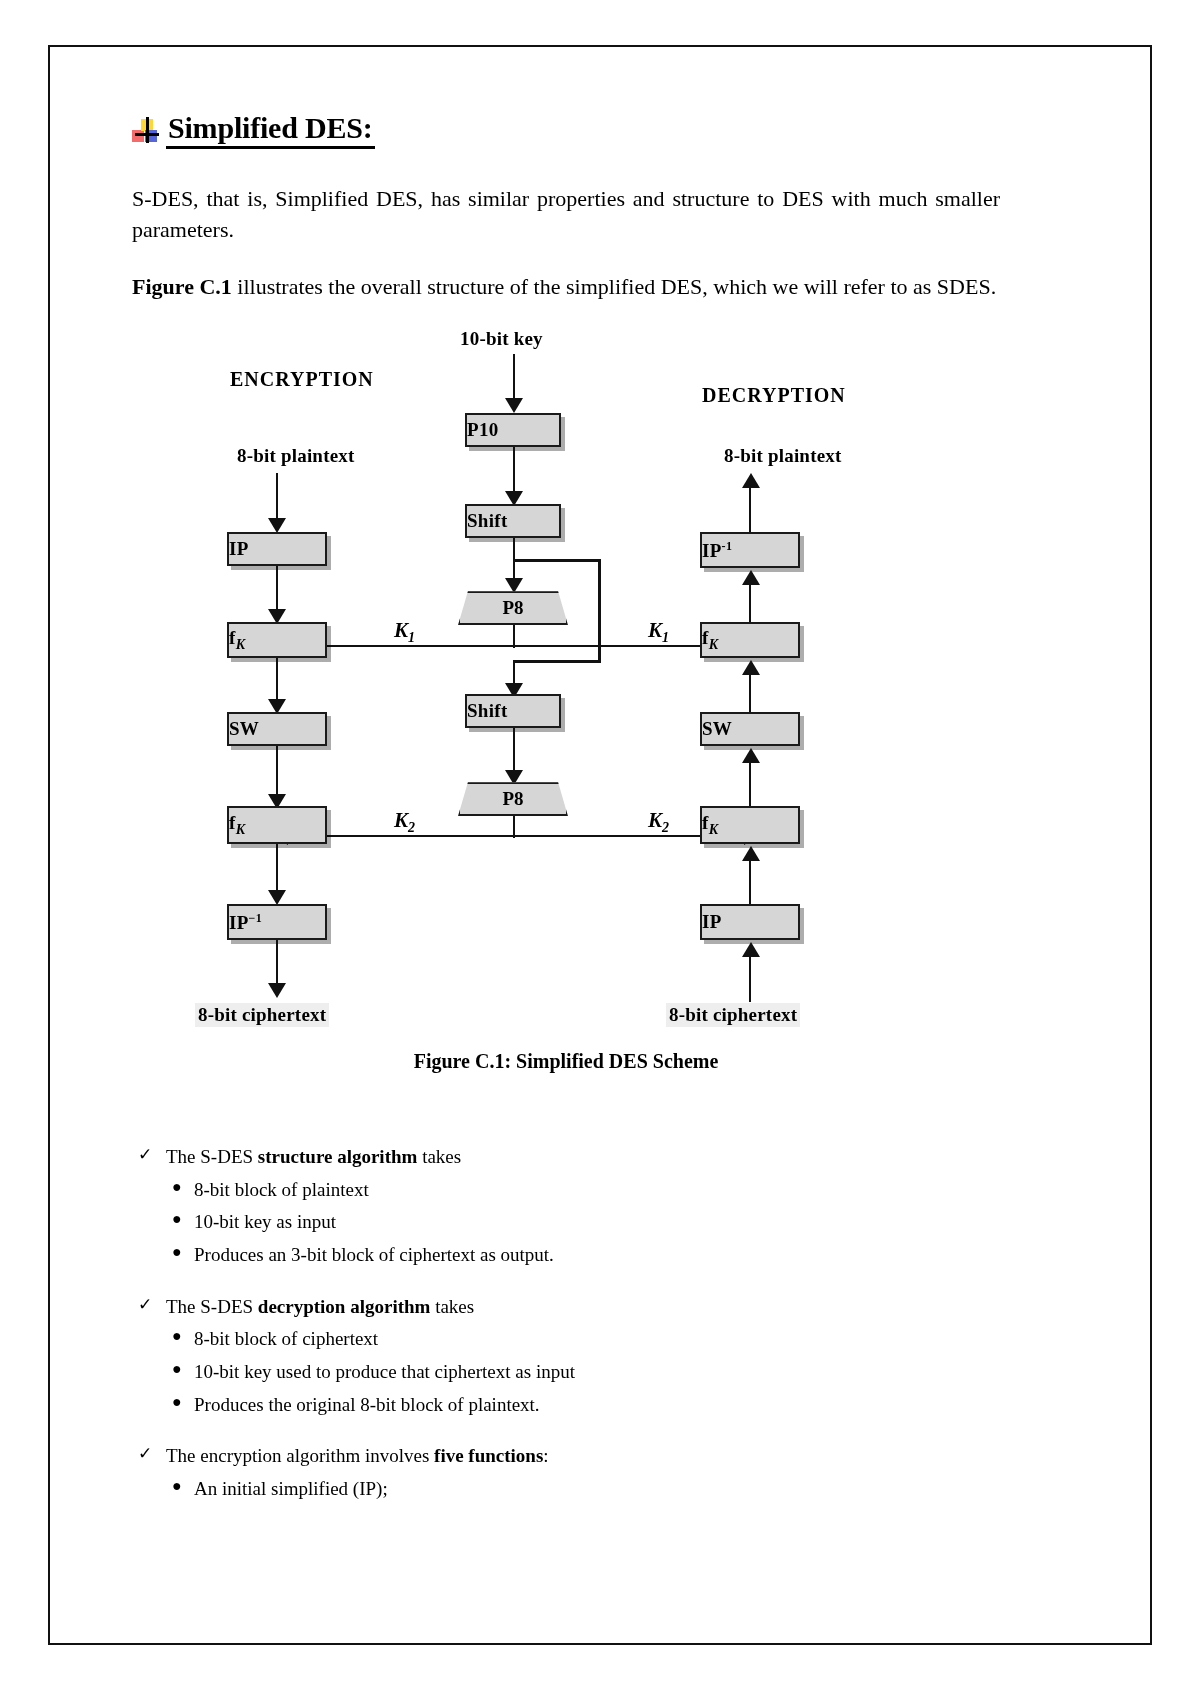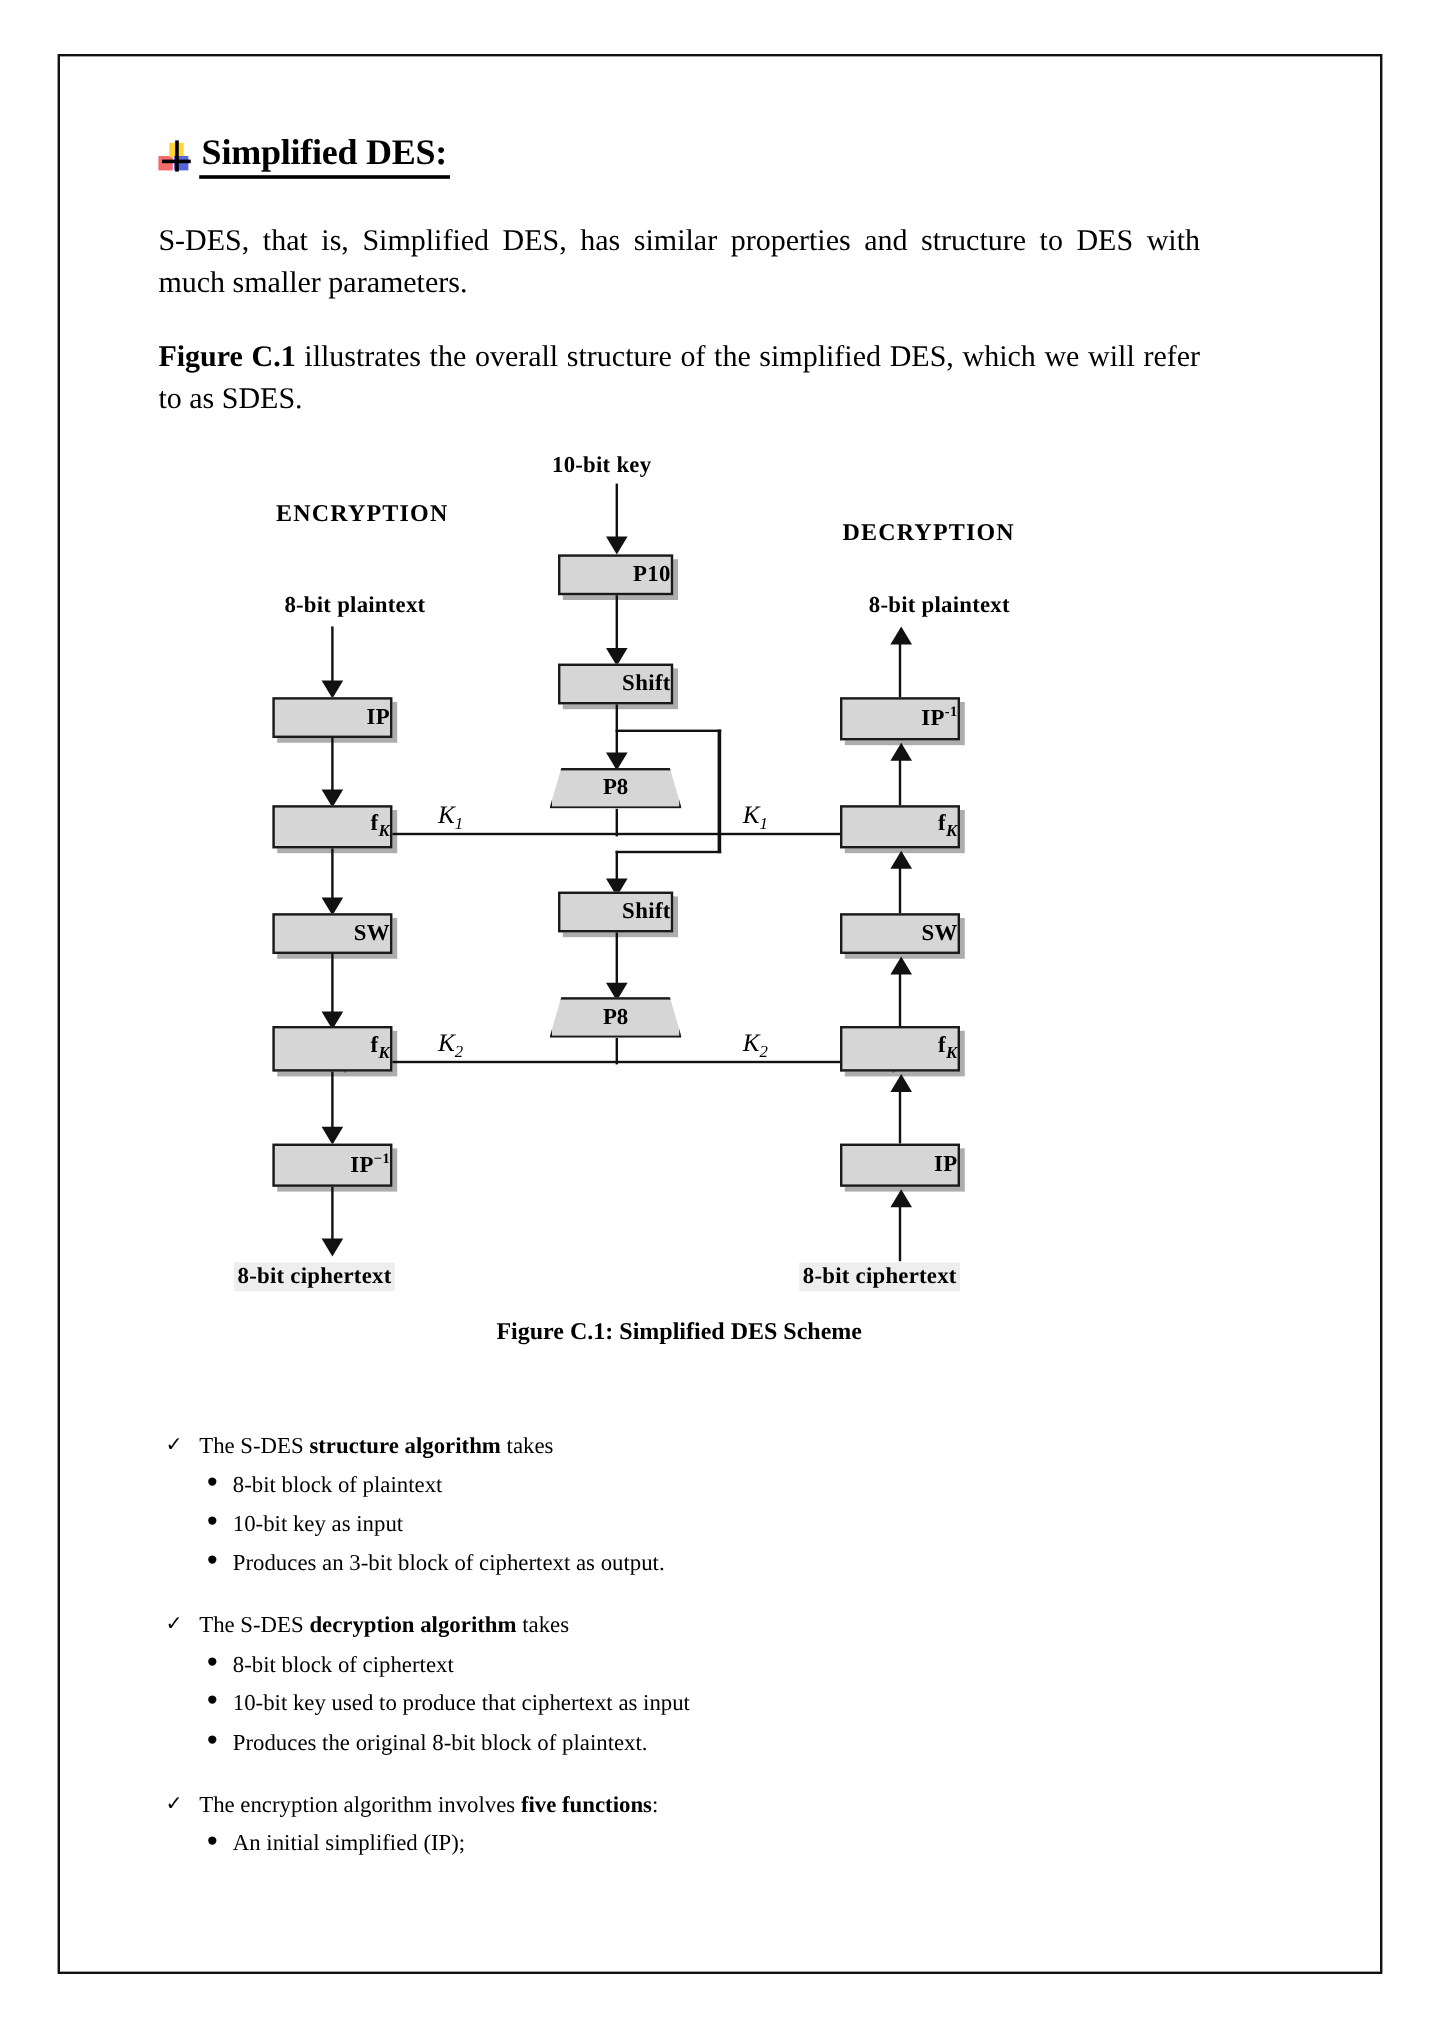--- a/index.html
+++ b/index.html
@@ -68,21 +68,21 @@
     margin: 0;
     padding: 0 2px 2px 2px;
     border-bottom: 3px solid #000;
     display: inline-block;
     line-height: 1.05;
     letter-spacing: -0.2px;
   }
 
   
   p.body-text {
-    font-size: 25px;
+    font-size: 22px;
     line-height: 1.42;
     margin: 0 0 26px 0;
     text-align: justify;
   }
   p.body-text b { font-weight: bold; }
 
   
   .figure {
     position: relative;
     width: 868px;
@@ -101,21 +101,21 @@
   .fig-label.hl { background: #eeeeee; padding: 1px 3px; }
 
   
   .node {
     position: absolute;
     background: #d6d6d6;
     border: 2.5px solid #1a1a1a;
     box-shadow: 4px 4px 0 rgba(0,0,0,0.32);
     display: flex;
     align-items: center;
-    justify-content: flex-end;
+    justify-content: flex-start;
     font-weight: bold;
     font-size: 19px;
     box-sizing: border-box;
     letter-spacing: 0.3px;
   }
   .node sup { font-size: 12px; vertical-align: super; }
   .node .sub { font-size: 14px; font-style: italic; vertical-align: sub; }
 
   
   .trap {
@@ -152,23 +152,24 @@
 
   
   .arr { position: absolute; width: 0; height: 0; }
   .arr.down { border-left: 9px solid transparent; border-right: 9px solid transparent; border-top: 15px solid #111; }
   .arr.up   { border-left: 9px solid transparent; border-right: 9px solid transparent; border-bottom: 15px solid #111; }
   .arr.left { border-top: 9px solid transparent; border-bottom: 9px solid transparent; border-right: 15px solid #111; }
   .arr.right{ border-top: 9px solid transparent; border-bottom: 9px solid transparent; border-left: 15px solid #111; }
 
   .k-label {
     position: absolute;
-    font-weight: normal;
+    font-weight: bold;
     font-style: italic;
     font-size: 21px;
+    margin-left: 29px;
   }
   .k-label .sub { font-size: 14px; font-style: italic; vertical-align: sub; }
 
   .caption {
     position: absolute;
     width: 868px;
     text-align: center;
     font-weight: bold;
     font-size: 20px;
   }

